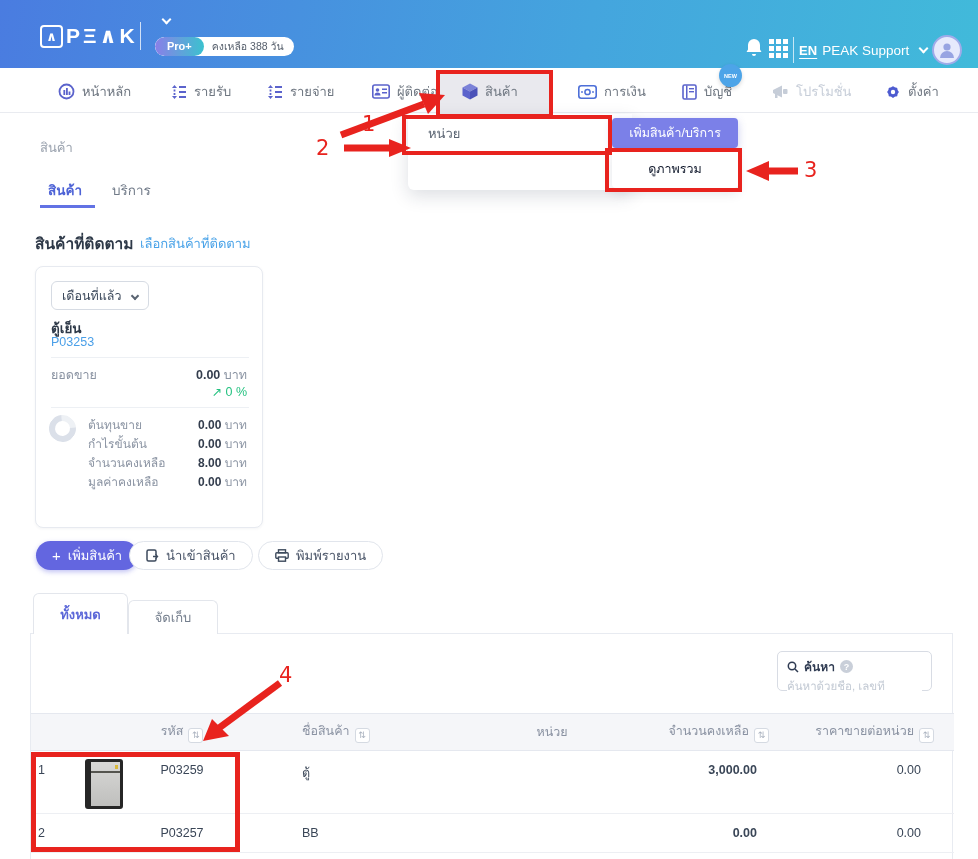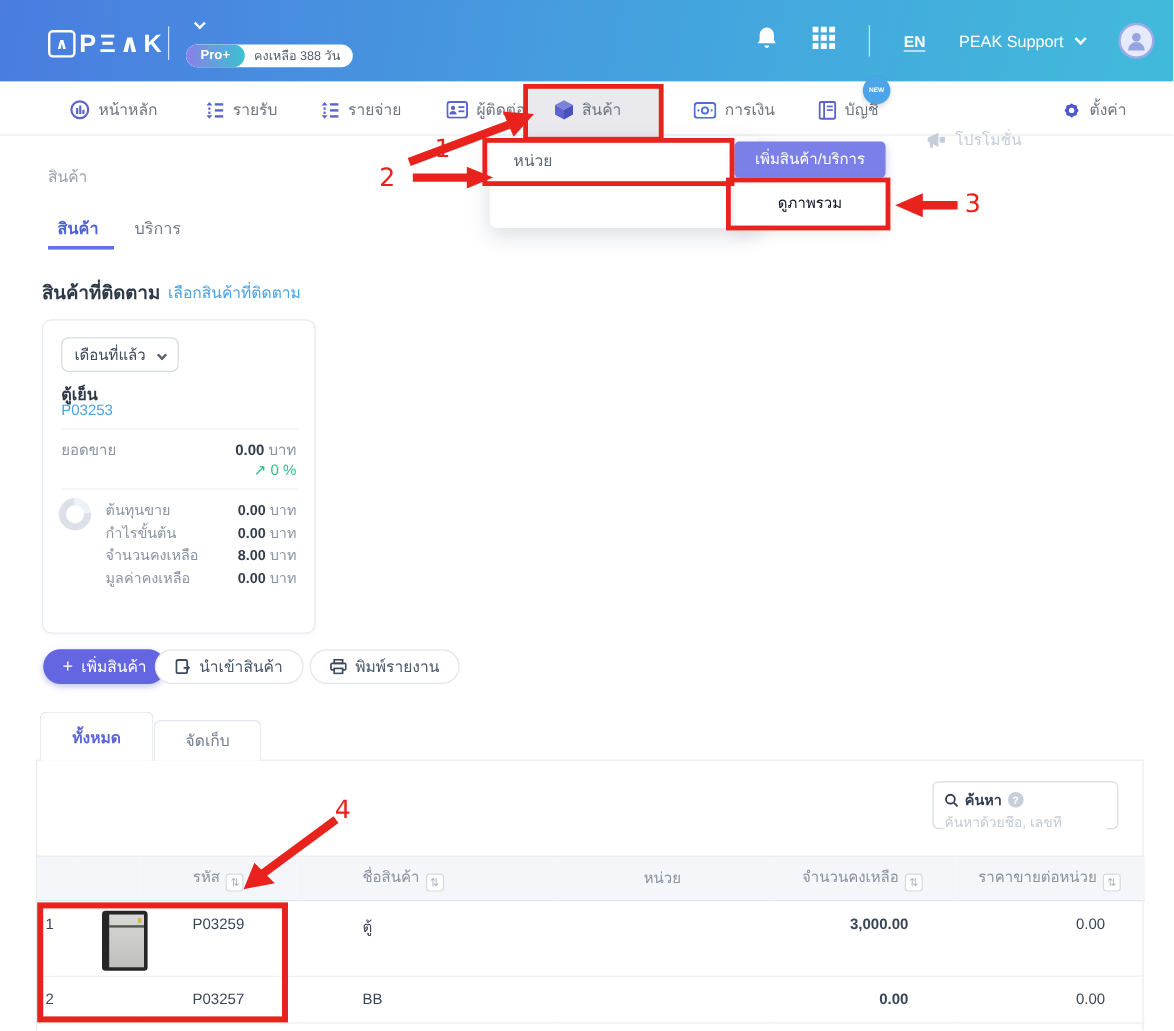--- a/index.html
+++ b/index.html
@@ -16,34 +16,34 @@
     font-weight:bold; letter-spacing:3px; }
   .logo-sep { position:absolute; left:140px; top:22px; width:1px; height:28px; background:rgba(255,255,255,.75); }
   .company { position:absolute; left:155px; top:14px; color:#fff; font-size:13.5px; white-space:nowrap; }
   .chev { display:inline-block; width:7px; height:7px; border-right:2px solid currentColor;
     border-bottom:2px solid currentColor; transform:rotate(45deg); vertical-align:3px; }
   .plan-pill { position:absolute; left:155px; top:37px; height:19px; background:#fff;
     border-radius:10px; display:flex; align-items:center; padding-right:10px; overflow:hidden; }
   .plan-pro { background:linear-gradient(90deg,#8a7fe8,#3bc2cf); color:#fff; font-size:11px;
     font-weight:bold; height:19px; line-height:19px; padding:0 12px; border-radius:10px; }
   .plan-rest { color:#555e6b; font-size:10.5px; padding-left:8px; white-space:nowrap; }
-  .top-right { position:absolute; right:16px; top:0; height:68px; display:flex; align-items:center; gap:28px; color:#fff; }
+  .top-right { position:absolute; right:16px; top:16px; height:68px; display:flex; align-items:center; gap:5px; color:#fff; }
   .top-sep { width:1px; height:26px; background:rgba(255,255,255,.7); }
   .lang { font-size:13px; font-weight:bold; text-decoration:underline; text-underline-offset:3px; cursor:pointer; }
   .username { font-size:13.5px; cursor:pointer; }
   .avatar { width:30px; height:30px; border-radius:50%; background:#e6eafc; border:2px solid #9fabe9;
     display:flex; align-items:center; justify-content:center; cursor:pointer; }
 
   
   .navbar { position:absolute; left:0; top:68px; width:978px; height:45px; background:#fff;
     border-bottom:1px solid #e9ebf0; }
   .nav-item { position:absolute; top:81px; display:flex; align-items:center; gap:7px;
     font-size:13px; color:#6e7680; cursor:pointer; white-space:nowrap; }
   .nav-active-bg { position:absolute; left:437px; top:71px; width:115px; height:46px; background:#e9e9ee; }
-  .nav-disabled { color:#c6cdd8;margin-top:25px; }
+  .nav-disabled { color:#c6cdd8; }
   .new-badge { position:absolute; left:719px; top:64px; width:23px; height:23px; border-radius:50%;
     background:#4da4e8; color:#fff; font-size:5.5px; font-weight:bold; display:flex;
     align-items:center; justify-content:center; box-shadow:0 2px 4px rgba(0,0,0,.15); }
 
   
   .breadcrumb { position:absolute; left:40px; top:137px; font-size:13px; color:#9aa2ae; }
   .ptab { position:absolute; top:179px; font-size:13.5px; cursor:pointer; }
   .ptab.on { color:#4e63d6; font-weight:bold; }
   .ptab.off { color:#707a88; }
   .ptab-underline { position:absolute; left:40px; top:205px; width:55px; height:2.5px; background:#6272e4; }

